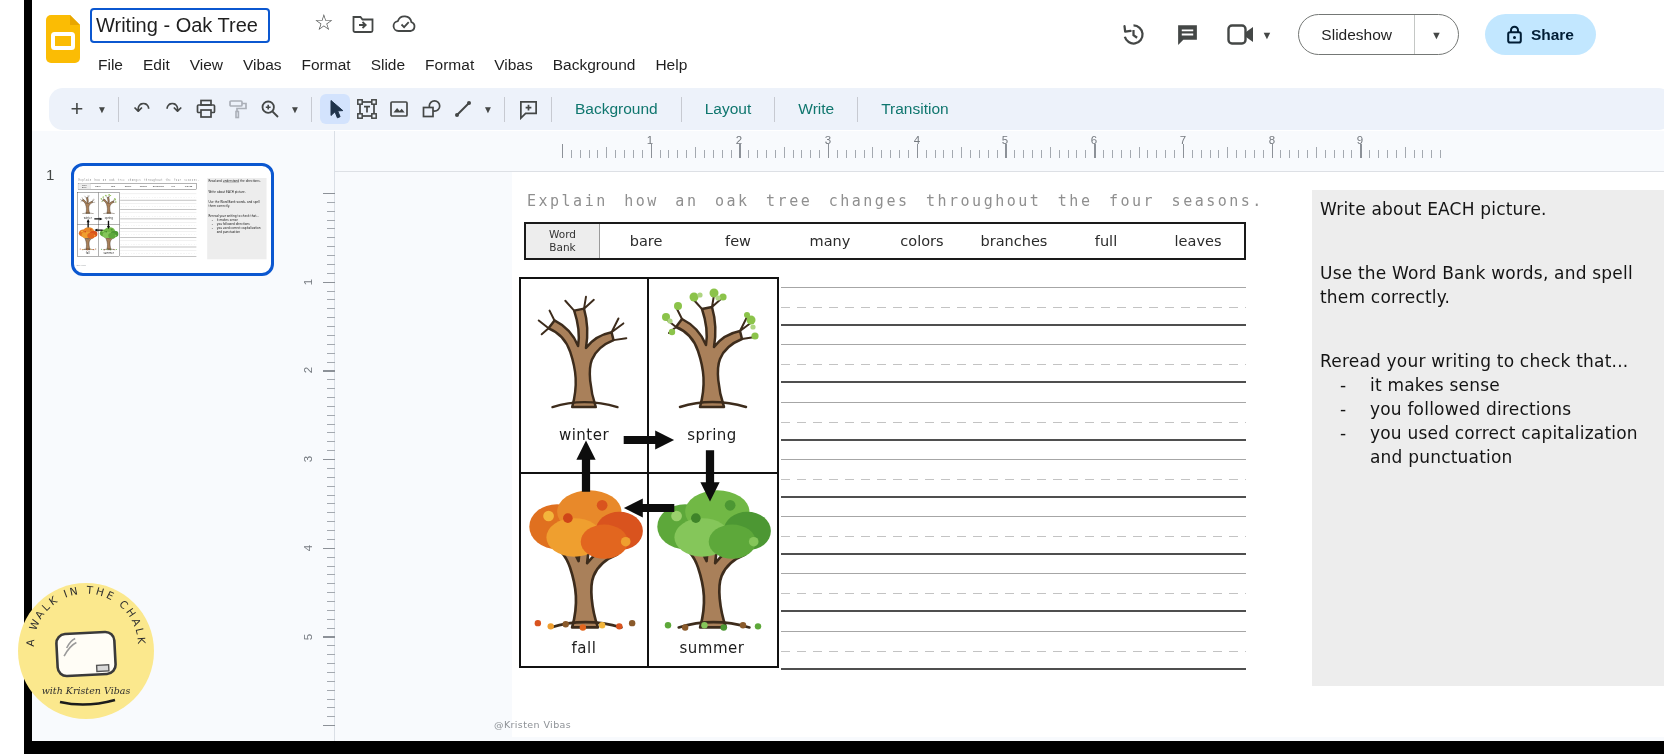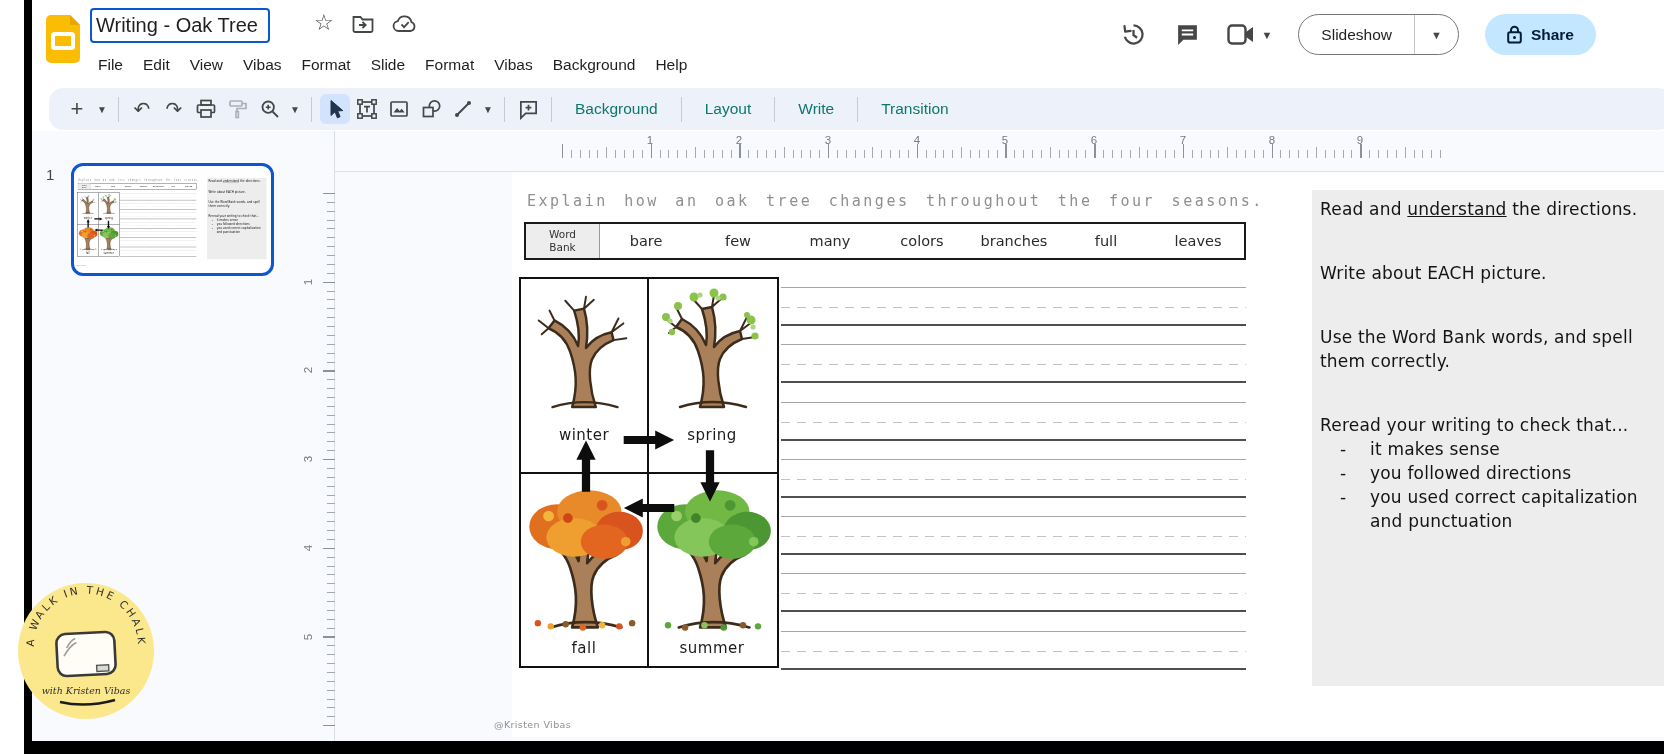--- a/index.html
+++ b/index.html
@@ -585,23 +585,20 @@
       <div class="lg"></div>
       <div class="lg"></div>
       <div class="lg"></div>
       <div class="lg"></div>
       <div class="lg"></div>
       <div class="lg"></div>
       <div class="lg"></div>
     </div>
 
     <div class="dir-panel">
-      <p>
-        <span>Read and </span><span class="u">understand</span><span> the directions.</span>
-      </p>
       <p>Write about EACH picture.</p>
       <p>Use the Word Bank words, and spell them correctly.</p>
       <p class="last">Reread your writing to check that...</p>
       <div class="dir-bullet">
         <span class="dir-dash">-</span>
           <span class="dir-btext">it makes sense</span>
       </div>
       <div class="dir-bullet">
         <span class="dir-dash">-</span>
           <span class="dir-btext">you followed directions</span>

